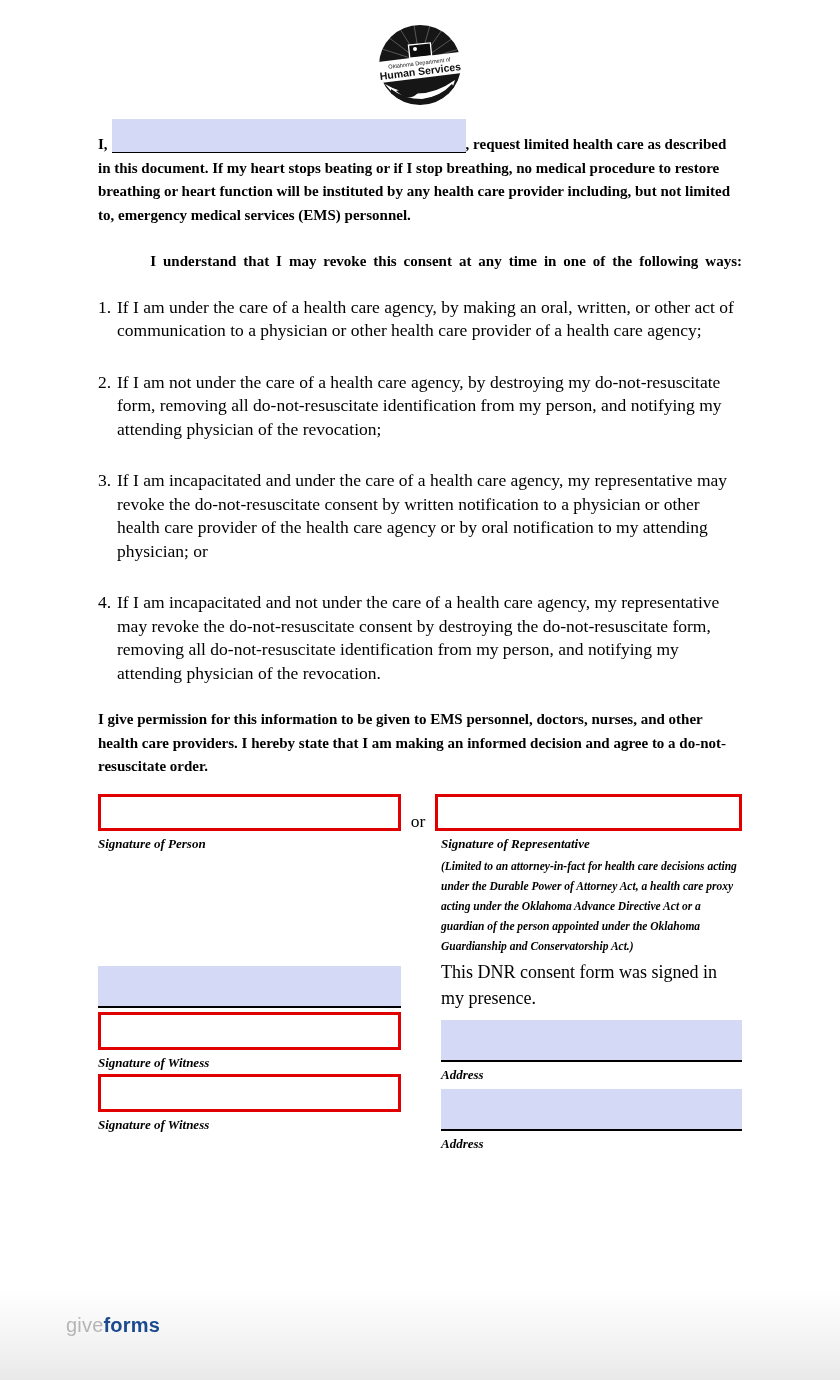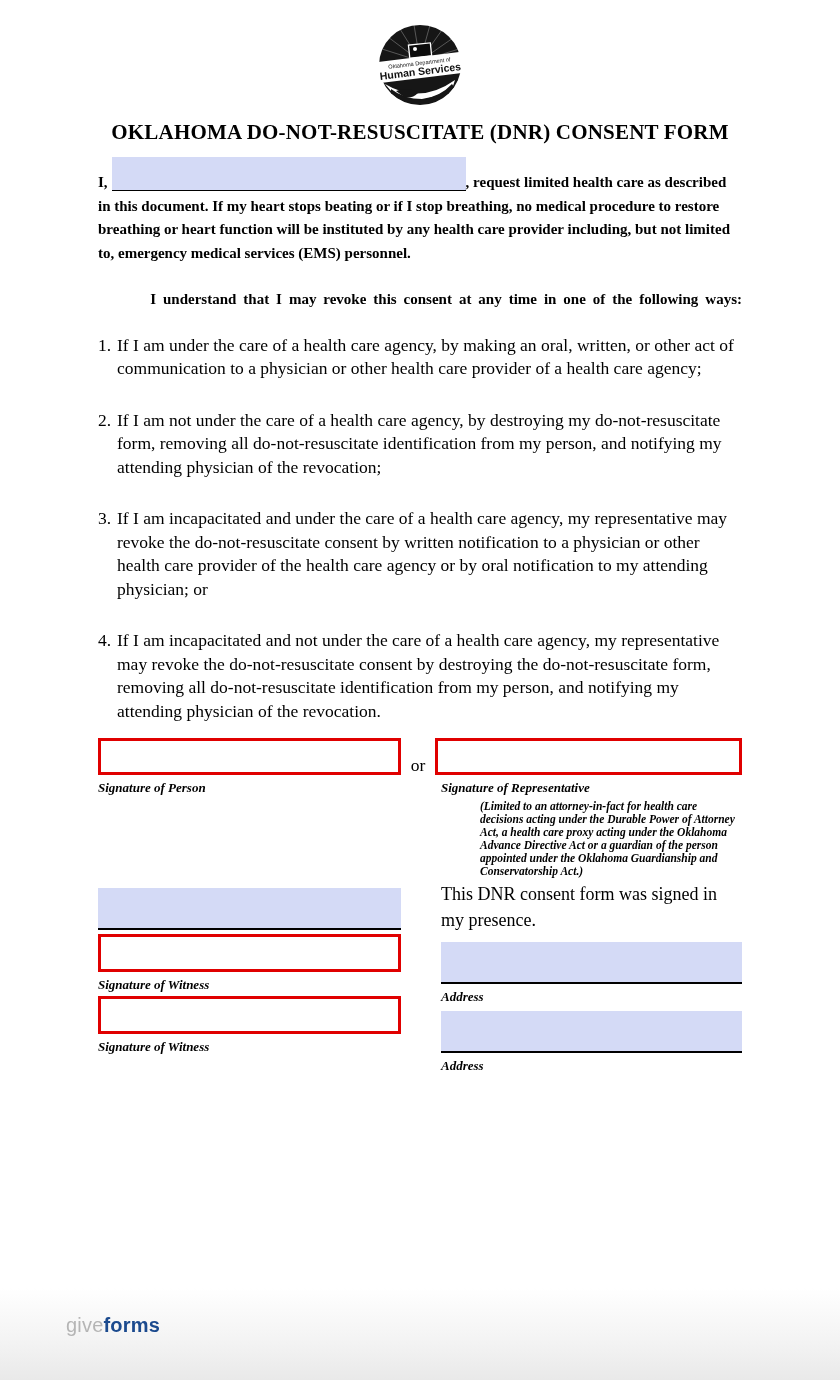--- a/index.html
+++ b/index.html
@@ -61,21 +61,21 @@
   .or-cell { width: 34px; text-align: center; font-size: 17.5px; align-self: flex-end; line-height: 20px; }
   .sigbox-rep { flex: 1; }
 
   .cols { display: flex; }
   .col-left { width: 337px; padding-right: 34px; }
   .col-right { width: 307px; padding-left: 6px; }
 
   .fld-label { font-size: 13px; font-weight: bold; font-style: italic; margin-top: 5px; }
   .rep-note {
     font-size: 11.5px; font-weight: bold; font-style: italic;
-    line-height: 13px; margin-top: 4px; margin-left: 39px;
+    line-height: 20px; margin-top: 4px;
   }
 
   .bluefield {
     background: #d4daf6;
     border: none;
     border-bottom: 2px solid #000;
     width: 100%;
     height: 42px;
     display: block;
     font: inherit;
@@ -134,21 +134,20 @@
           <rect x="1" y="34" width="90" height="21" fill="#ffffff"></rect>
           <text x="46" y="42" font-size="5.6" text-anchor="middle" font-family="Liberation Sans, sans-serif" fill="#111">Oklahoma Department of</text>
           <text x="46" y="52" font-size="10.5" font-weight="bold" text-anchor="middle" font-family="Liberation Sans, sans-serif" fill="#111">Human Services</text>
         </g>
         <path d="M11 61 Q 46 82 81 57 L 79 63 Q 48 87 17 68 Z" fill="#ffffff"></path>
         <path d="M17 66 Q 30 76 48 76 Q 66 74 78 61 L 80 64 Q 68 79 50 81 Q 30 82 17 70 Z" fill="#161616"></path>
         <path d="M22 68 Q 34 63 44 70 Q 38 76 30 74 Z" fill="#161616"></path>
       </svg>
     </div>
 
-    <h1 class="title">OKLAHOMA DO-NOT-RESUSCITATE (DNR) CONSENT FORM</h1>
 
     <p class="body-p p1"><span>I,</span><span class="name-field"></span><span>, request limited health care as described in this document. If my heart stops beating or if I stop breathing, no medical procedure to restore breathing or heart function will be instituted by any health care provider including, but not limited to, emergency medical services (EMS) personnel.</span></p>
 
 
     <p class="body-p spaced">I understand that I may revoke this consent at any time in one of the following ways:</p>
 
     <div class="rev-list">
       <div class="rev-item first">
         <span class="rev-num">1.</span>
         <span>If I am under the care of a health care agency, by making an oral, written, or other act of communication to a physician or other health care provider of a health care agency;</span>
@@ -160,20 +159,21 @@
       <div class="rev-item">
         <span class="rev-num">3.</span>
         <span>If I am incapacitated and under the care of a health care agency, my representative may revoke the do-not-resuscitate consent by written notification to a physician or other health care provider of the health care agency or by oral notification to my attending physician; or</span>
       </div>
       <div class="rev-item">
         <span class="rev-num">4.</span>
         <span>If I am incapacitated and not under the care of a health care agency, my representative may revoke the do-not-resuscitate consent by destroying the do-not-resuscitate form, removing all do-not-resuscitate identification from my person, and notifying my attending physician of the revocation.</span>
       </div>
     </div>
 
+    <p class="body-p">I give permission for this information to be given to EMS personnel, doctors, nurses, and other health care providers. I hereby state that I am making an informed decision and agree to a do-not-resuscitate order.</p>
 
     <div class="sig-row">
       <div class="sigbox sigbox-person"></div>
       <div class="or-cell">or</div>
       <div class="sigbox sigbox-rep"></div>
     </div>
 
     <div class="cols">
       <div class="col-left">
         <div class="fld-label">Signature of Person</div>

